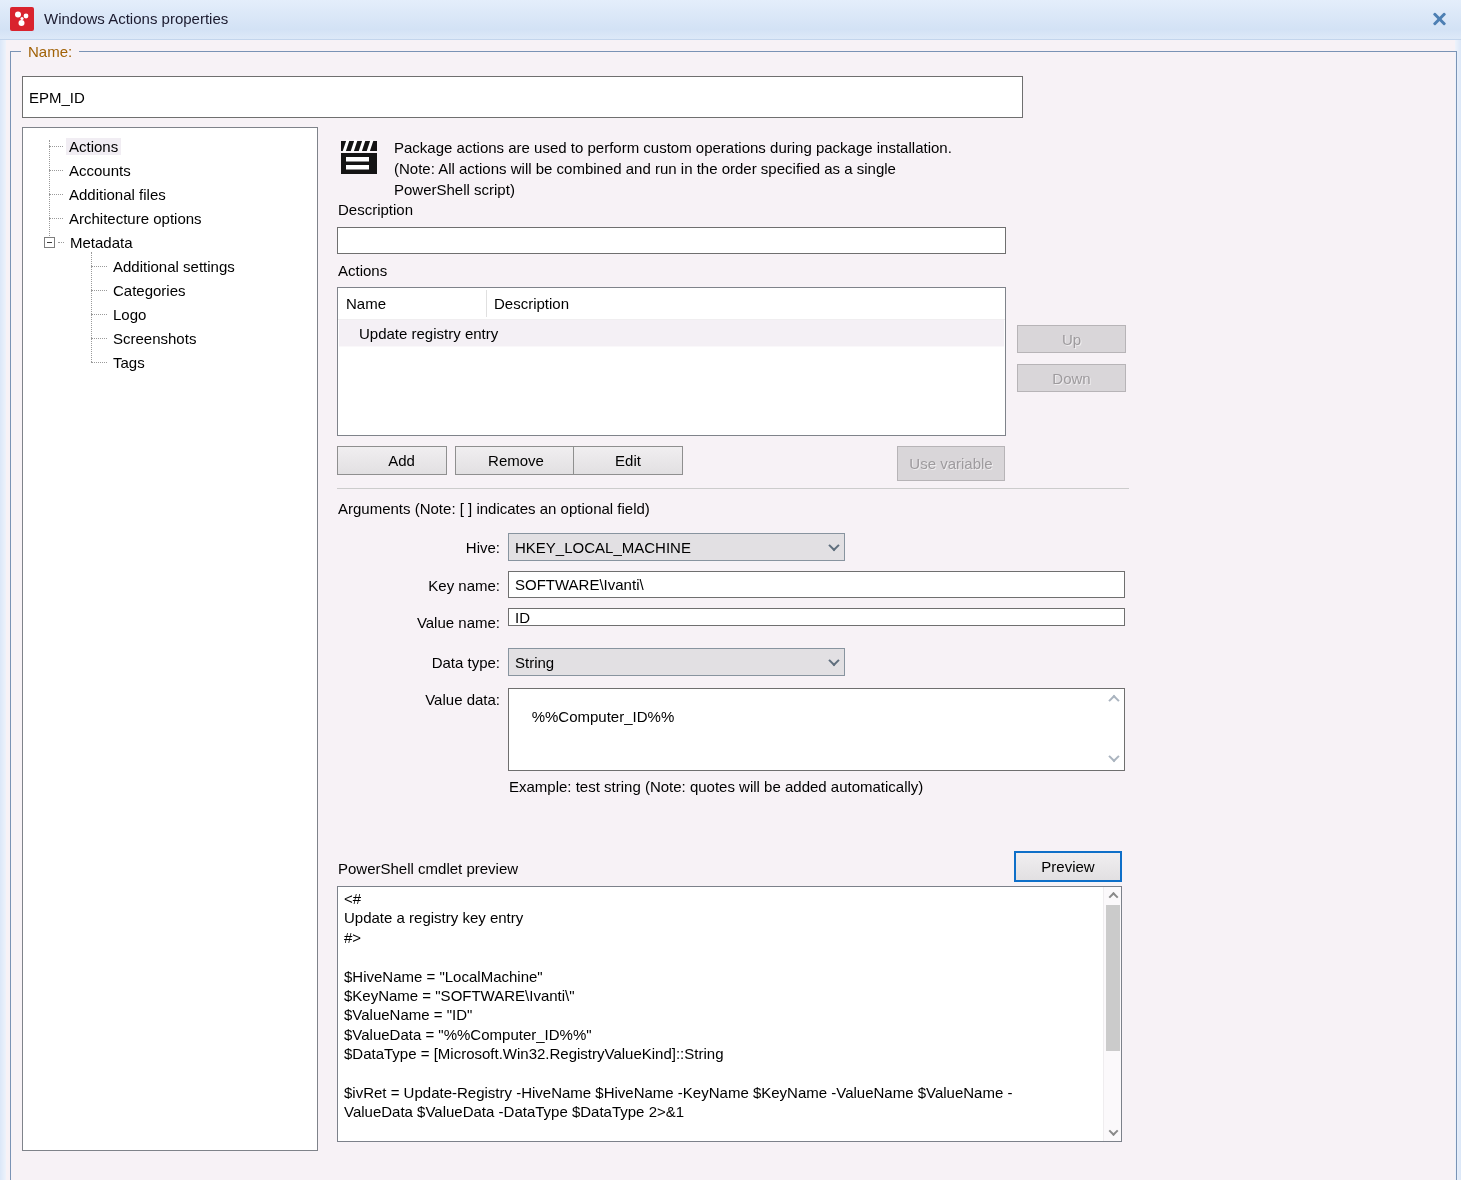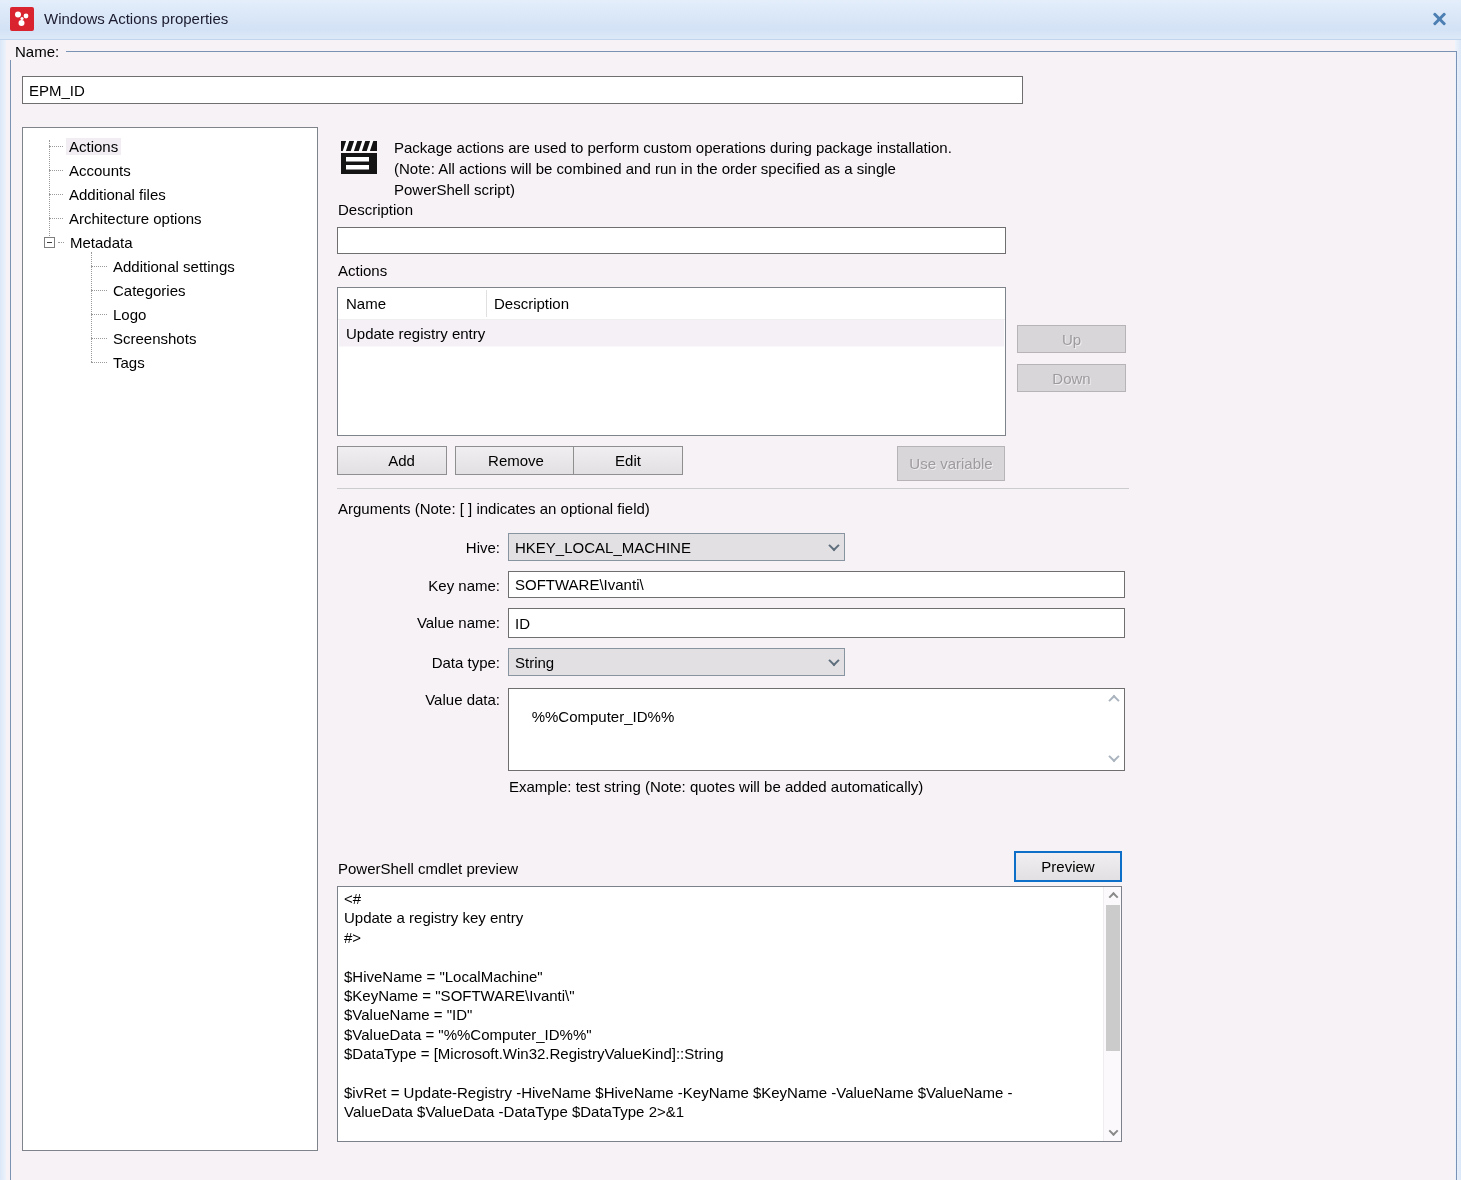--- a/index.html
+++ b/index.html
@@ -34,22 +34,22 @@
   
   .frame-strip { position:absolute; top:40px; bottom:0; width:6px;
     background:linear-gradient(90deg,#dbe7f8,#eef3fb); }
 
   
   #groupbox {
     position:absolute; left:10px; top:51px; width:1447px; height:1140px;
     border:1px solid #7a93b5;
   }
   #groupbox-caption {
-    position:absolute; left:8px; top:43px; padding:0 7px; background:#f7f2f6;
-    font-size:15px; color:#000000;
+    position:absolute; left:21px; top:43px; padding:0 7px; background:#f7f2f6;
+    font-size:15px; color:#a16207;
   }
 
   
   .tb {
     position:absolute; background:#fff; border:1px solid #6f6f6f;
     font-family:"Liberation Sans", sans-serif; font-size:15px; color:#000;
     padding:2px 6px; outline:none;
   }
   .btn {
     position:absolute; display:flex; align-items:center; justify-content:center;
@@ -97,21 +97,21 @@
   
   #actions-list {
     position:absolute; left:337px; top:287px; width:669px; height:149px;
     background:#fff; border:1px solid #7f838a; font-size:15px;
   }
   #actions-list .hdr { position:absolute; top:0; height:31px; display:flex; align-items:center; padding-left:8px; }
   #col-sep { position:absolute; left:148px; top:2px; width:1px; height:27px; background:#e0e0e0; }
   #hdr-underline { position:absolute; left:0; top:31px; width:100%; height:1px; background:#f0eef0; }
   #list-row {
     position:absolute; left:1px; top:32px; width:665px; height:27px;
-    background:#f4f0f5; display:flex; align-items:center; padding-left:7px; cursor:pointer;
+    background:#f4f0f5; display:flex; align-items:center; padding-left:20px; cursor:pointer;
     border-bottom:1px solid #faf8fa;
   }
 
   
   #btn-separator { position:absolute; left:337px; top:488px; width:792px; height:1px; background:#cccccc; }
 
   
   #value-data-box {
     position:absolute; left:508px; top:688px; width:617px; height:83px;
     background:#fff; border:1px solid #6f6f6f; font-size:15px; padding:2px 22px 2px 6px;
@@ -156,21 +156,21 @@
     </div>
     <span id="title-text">Windows Actions properties</span>
     <span id="close-x"></span>
   </div>
 
   <div class="frame-strip" style="left:0;"></div>
   <div class="frame-strip" style="right:0; transform:scaleX(-1);"></div>
 
   <div id="groupbox"></div>
   <span id="groupbox-caption">Name:</span>
-  <input class="tb" style="left: 22px; top: 76px; width: 1001px; height: 28px;" value="EPM_ID">
+  <input class="tb" style="left: 22px; top: 76px; width: 1001px; height: 42px;" value="EPM_ID">
 
   <div id="tree">
     <div class="tree-vline" style="left:26px; top:12px; height:102px;"></div>
     <div class="tree-vline" style="left:68px; top:124px; height:110px;"></div>
 
     <div class="tree-row" style="left:0; top:6px;">
       <span class="tree-stub" style="margin-left:26px; width:14px;"></span>
       <span class="tree-label selected">Actions</span>
     </div>
     <div class="tree-row" style="left:0; top:30px;">
@@ -265,21 +265,21 @@
   <div class="lbl lbl-right" style="left:280px; top:539px; width:220px;">Hive:</div>
   <div class="combo" style="left:508px; top:533px; width:337px; height:28px;">
     <span class="combo-text">HKEY_LOCAL_MACHINE</span>
     <span class="chev-down"></span>
   </div>
 
   <div class="lbl lbl-right" style="left:280px; top:577px; width:220px;">Key name:</div>
   <input class="tb" style="left: 508px; top: 571px; width: 617px; height: 27px;" value="SOFTWARE\Ivanti\">
 
   <div class="lbl lbl-right" style="left:280px; top:614px; width:220px;">Value name:</div>
-  <input class="tb" style="left: 508px; top: 608px; width: 617px; height: 30px;" value="ID">
+  <input class="tb" style="left: 508px; top: 608px; width: 617px; height: 18px;" value="ID">
 
   <div class="lbl lbl-right" style="left:280px; top:654px; width:220px;">Data type:</div>
   <div class="combo" style="left:508px; top:648px; width:337px; height:28px;">
     <span class="combo-text">String</span>
     <span class="chev-down"></span>
   </div>
 
   <div class="lbl lbl-right" style="left:280px; top:691px; width:220px;">Value data:</div>
   <div id="value-data-box">
     <span>%%Computer_ID%%</span>

